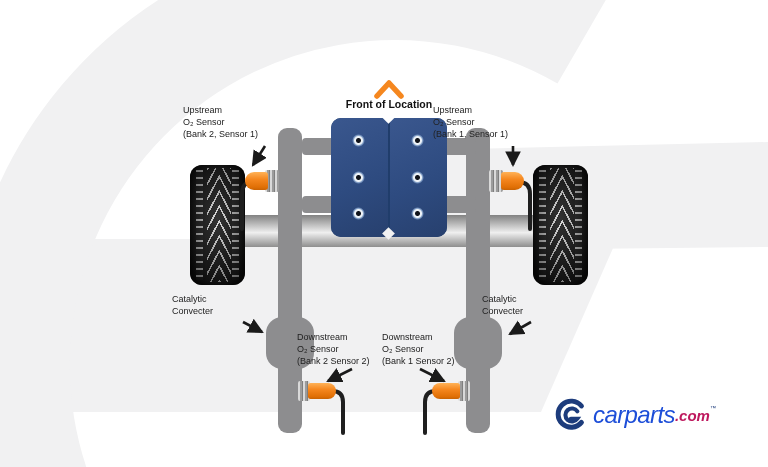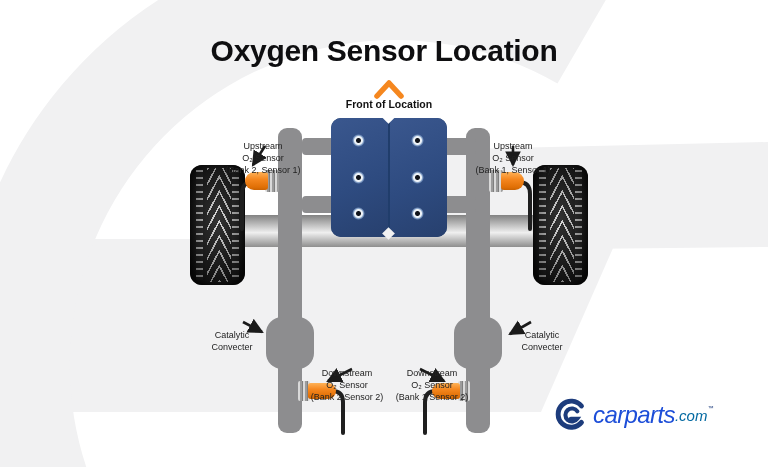--- a/index.html
+++ b/index.html
@@ -15,22 +15,22 @@
     left:0;top:34px;width:768px;text-align:center;
     font-size:30px;font-weight:700;letter-spacing:-0.3px;color:#0e0e10;
   }
   .front-label{
     left:309px;top:98px;width:160px;text-align:center;
     font-size:10.5px;font-weight:700;color:#111;
   }
 
   
   .ann{
-    position:absolute;text-align:center;font-size:9px;line-height:12px;
-    color:#222;white-space:pre-line;margin-top:36px;
+    position:absolute;text-align:left;font-size:9px;line-height:12px;
+    color:#222;white-space:pre-line;
   }
 
   
   .axle{
     left:238px;top:215px;width:298px;height:32px;border-radius:3px;
     background:linear-gradient(180deg,#828282 0%,#b9b9b9 28%,#efefef 55%,#bdbdbd 78%,#8e8e8e 100%);
   }
   .pipe{background:#8d8d8f;border-radius:9px;}
   .pipe-left{left:278px;top:128px;width:24px;height:305px;}
   .pipe-right{left:466px;top:128px;width:24px;height:305px;}
@@ -89,35 +89,34 @@
   .o2-up-r{left:501px;top:172px;width:23px;height:18px;}
   .nut-dn-l{left:298px;top:381px;width:12px;height:20px;}
   .o2-dn-l{left:308px;top:383px;width:28px;height:16px;}
   .nut-dn-r{left:458px;top:381px;width:12px;height:20px;}
   .o2-dn-r{left:432px;top:383px;width:28px;height:16px;}
 
   
   .logo{left:552px;top:393px;width:200px;height:44px;display:flex;align-items:center;}
   .logo .word{font-style:italic;font-weight:400;letter-spacing:-0.6px;
     font-size:24px;color:#1d4ed8;margin-left:5px;}
-  .logo .tld{font-style:italic;font-weight:400;font-size:15px;color:#0369a1;}
+  .logo .tld{font-style:italic;font-weight:700;font-size:15px;color:#be185d;}
   .logo .tm{font-size:6px;color:#1d3c7c;align-self:flex-start;margin-top:12px;}
 </style>
 </head>
 <body>
 
 <div class="stage">
 
   <svg class="layer" width="768" height="467" viewBox="0 0 768 467">
     <polygon points="385,151 768,142 768,247 385,251" fill="#f1f1f2"></polygon>
     <polygon points="0,239 617,239 541,412 0,412" fill="#f1f1f2"></polygon>
     <path d="M 585 36 A 380 380 0 1 0 585 694" fill="none" stroke="#f1f1f2" stroke-width="110"></path>
   </svg>
 
-  <div class="abs title">Oxygen Sensor Location</div>
 
   <svg class="layer" width="768" height="467" viewBox="0 0 768 467">
     <polyline points="377,96 389,83 401,96" fill="none" stroke="#F5871F" stroke-width="5.5" stroke-linecap="round" stroke-linejoin="round"></polyline>
   </svg>
   <div class="abs front-label">Front of Location</div>
 
   <div class="abs axle"></div>
 
   <div class="abs tire tire-left">
     <span class="rib l"></span>

